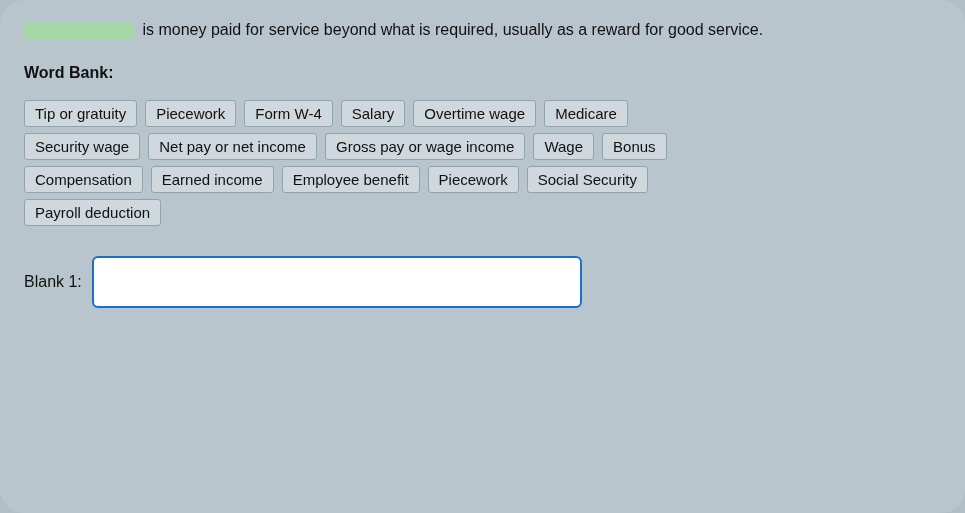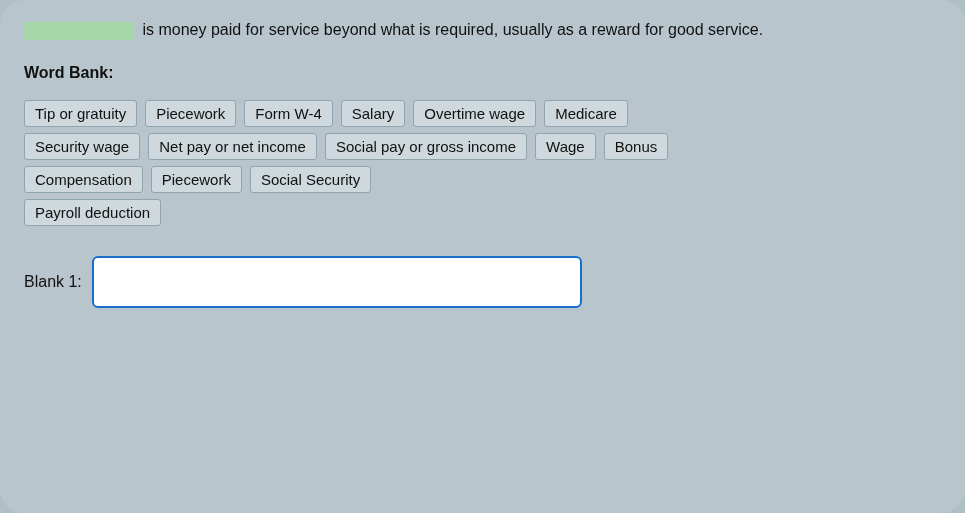--- a/index.html
+++ b/index.html
@@ -123,27 +123,29 @@
       <span class="word-chip">Piecework</span>
       <span class="word-chip">Form W-4</span>
       <span class="word-chip">Salary</span>
       <span class="word-chip">Overtime wage</span>
       <span class="word-chip">Medicare</span>
     </div>
 
     <div class="word-bank-row">
       <span class="word-chip">Security wage</span>
       <span class="word-chip">Net pay or net income</span>
-      <span class="word-chip">Social pay or gross income</span>
+      <span class="word-chip">Gross pay or wage income</span>
       <span class="word-chip">Wage</span>
       <span class="word-chip">Bonus</span>
     </div>
 
     <div class="word-bank-row">
       <span class="word-chip">Compensation</span>
+      <span class="word-chip">Earned income</span>
+      <span class="word-chip">Employee benefit</span>
       <span class="word-chip">Piecework</span>
       <span class="word-chip">Social Security</span>
     </div>
 
     <div class="word-bank-row">
       <span class="word-chip">Payroll deduction</span>
     </div>
   </div>
 
   <div class="blank-section">

